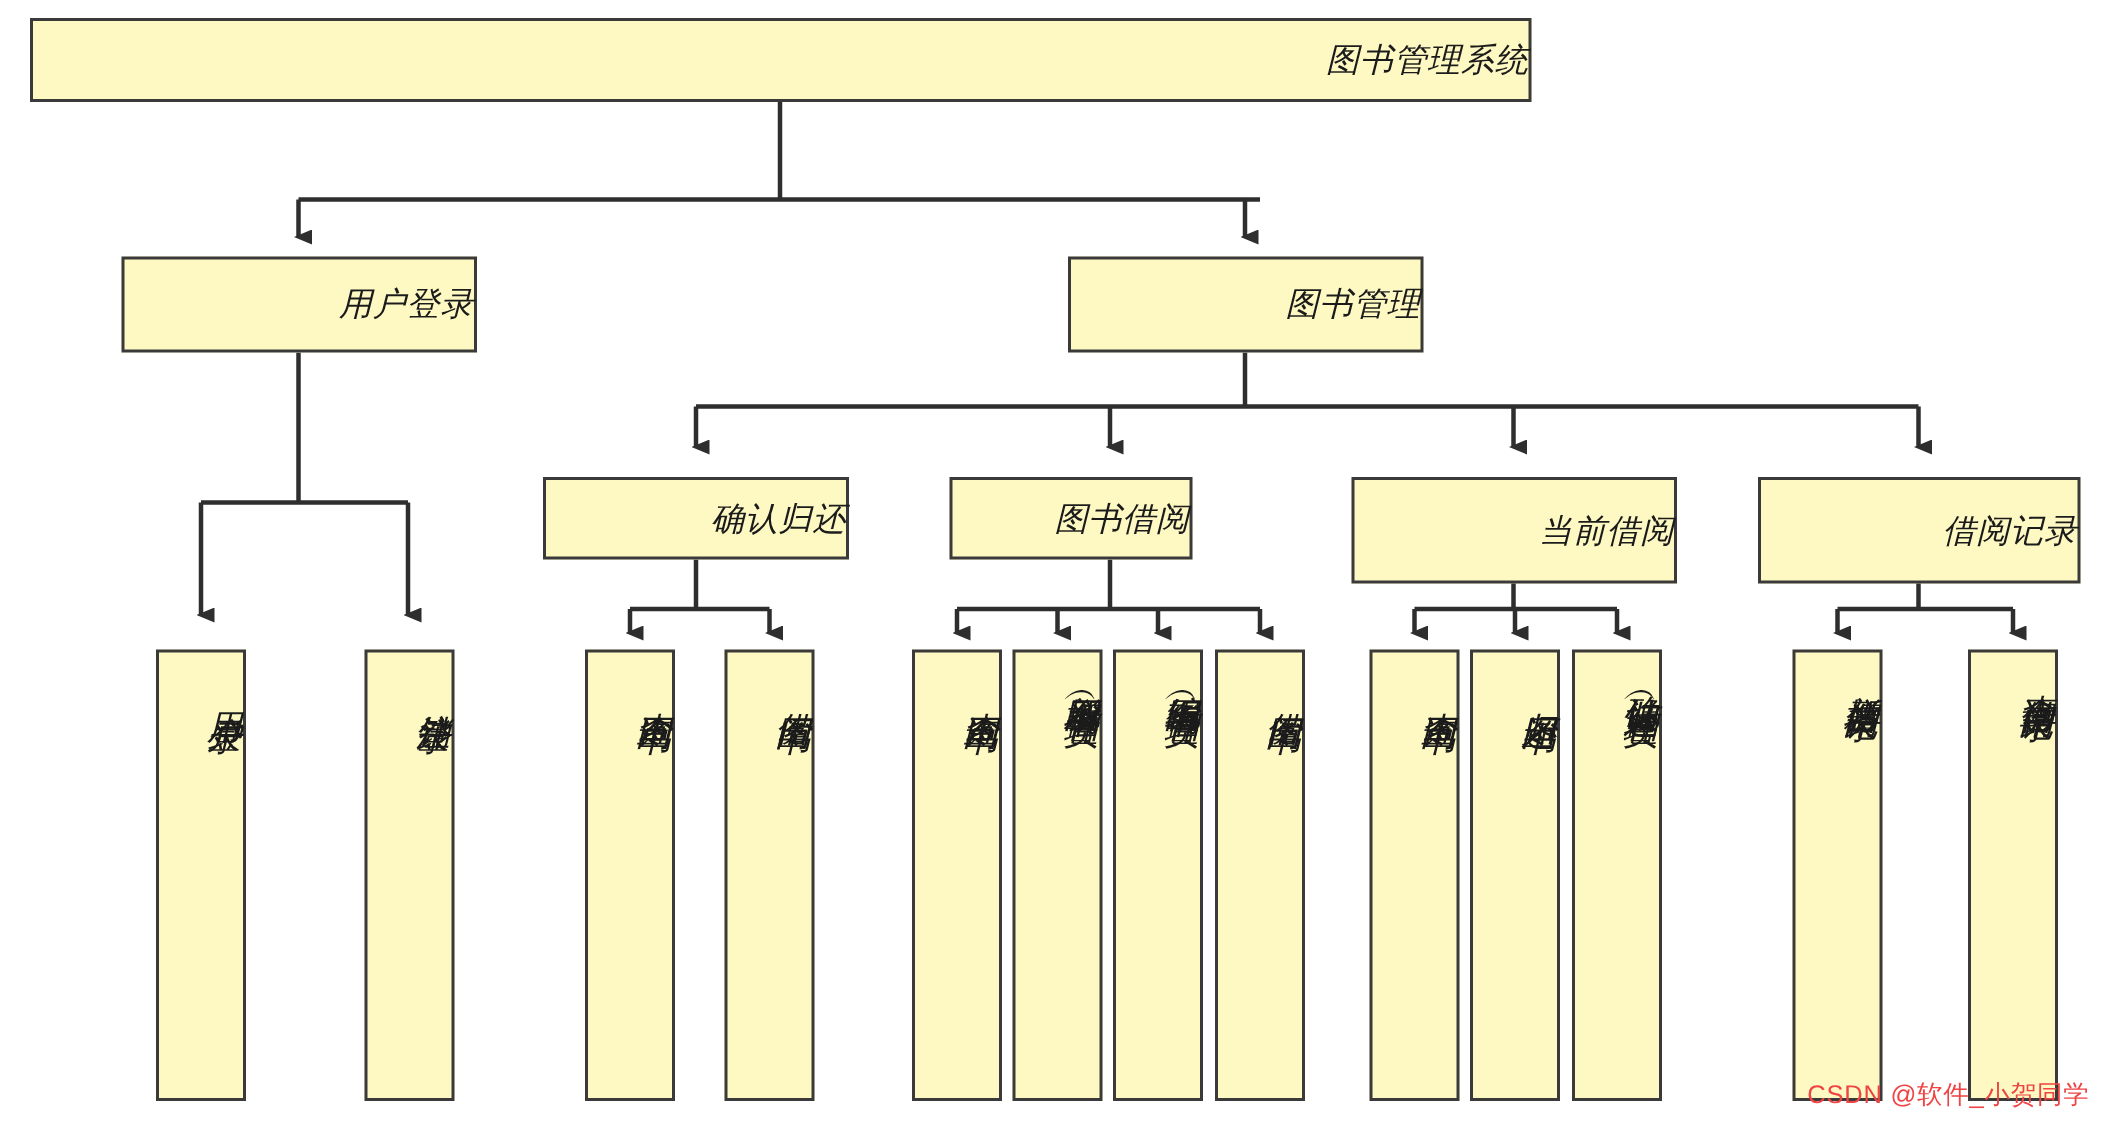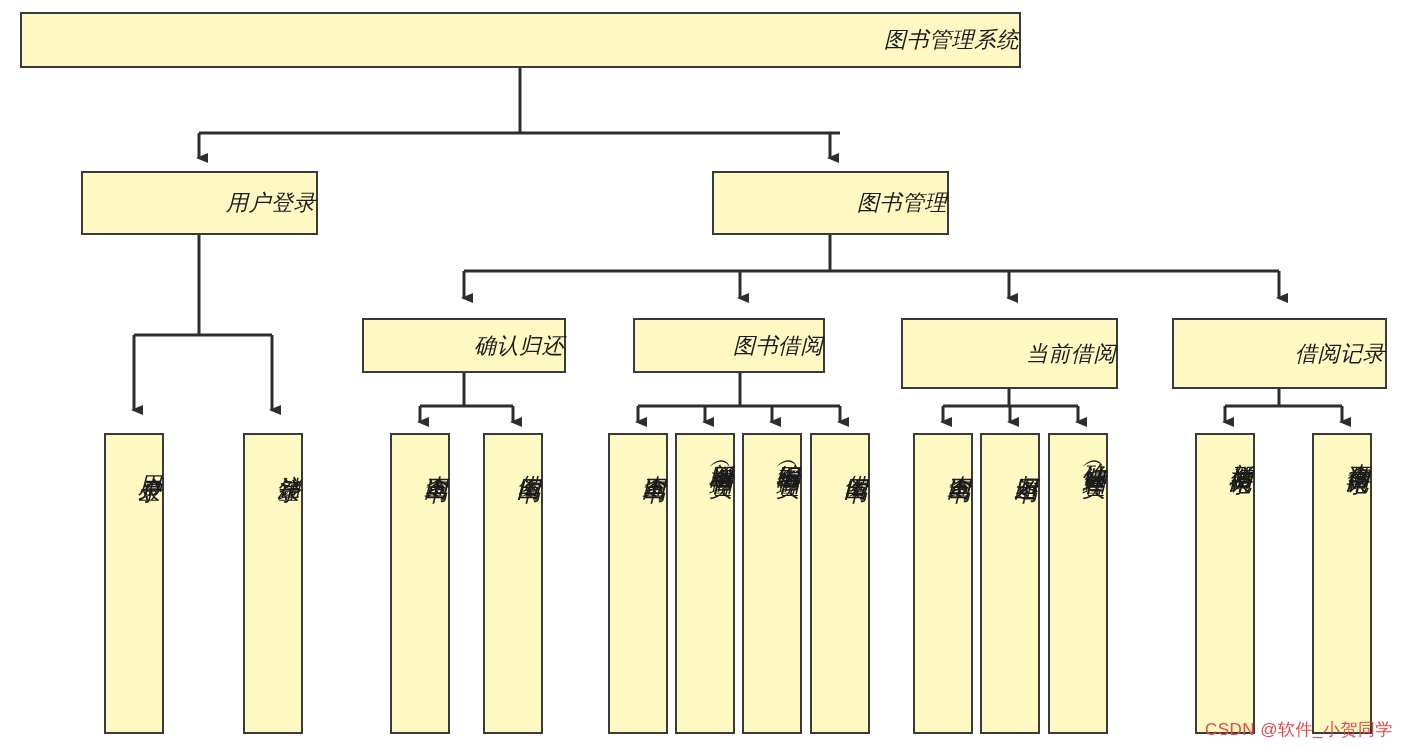--- a/index.html
+++ b/index.html
@@ -135,21 +135,21 @@
   </div>
 
   <div class="node horiz" style="left:712px; top:171px; width:237px; height:64px;">
     <span class="label">图书管理</span>
   </div>
 
   <div class="node horiz" style="left:362px; top:318px; width:204px; height:55px;">
     <span class="label">确认归还</span>
   </div>
 
-  <div class="node horiz" style="left:633px; top:318px; width:192px; height:55px;">
+  <div class="node horiz" style="left:633px; top:318px; width:162px; height:55px;">
     <span class="label">图书借阅</span>
   </div>
 
   <div class="node horiz" style="left:901px; top:318px; width:217px; height:71px;">
     <span class="label">当前借阅</span>
   </div>
 
   <div class="node horiz" style="left:1172px; top:318px; width:215px; height:71px;">
     <span class="label">借阅记录</span>
   </div>

